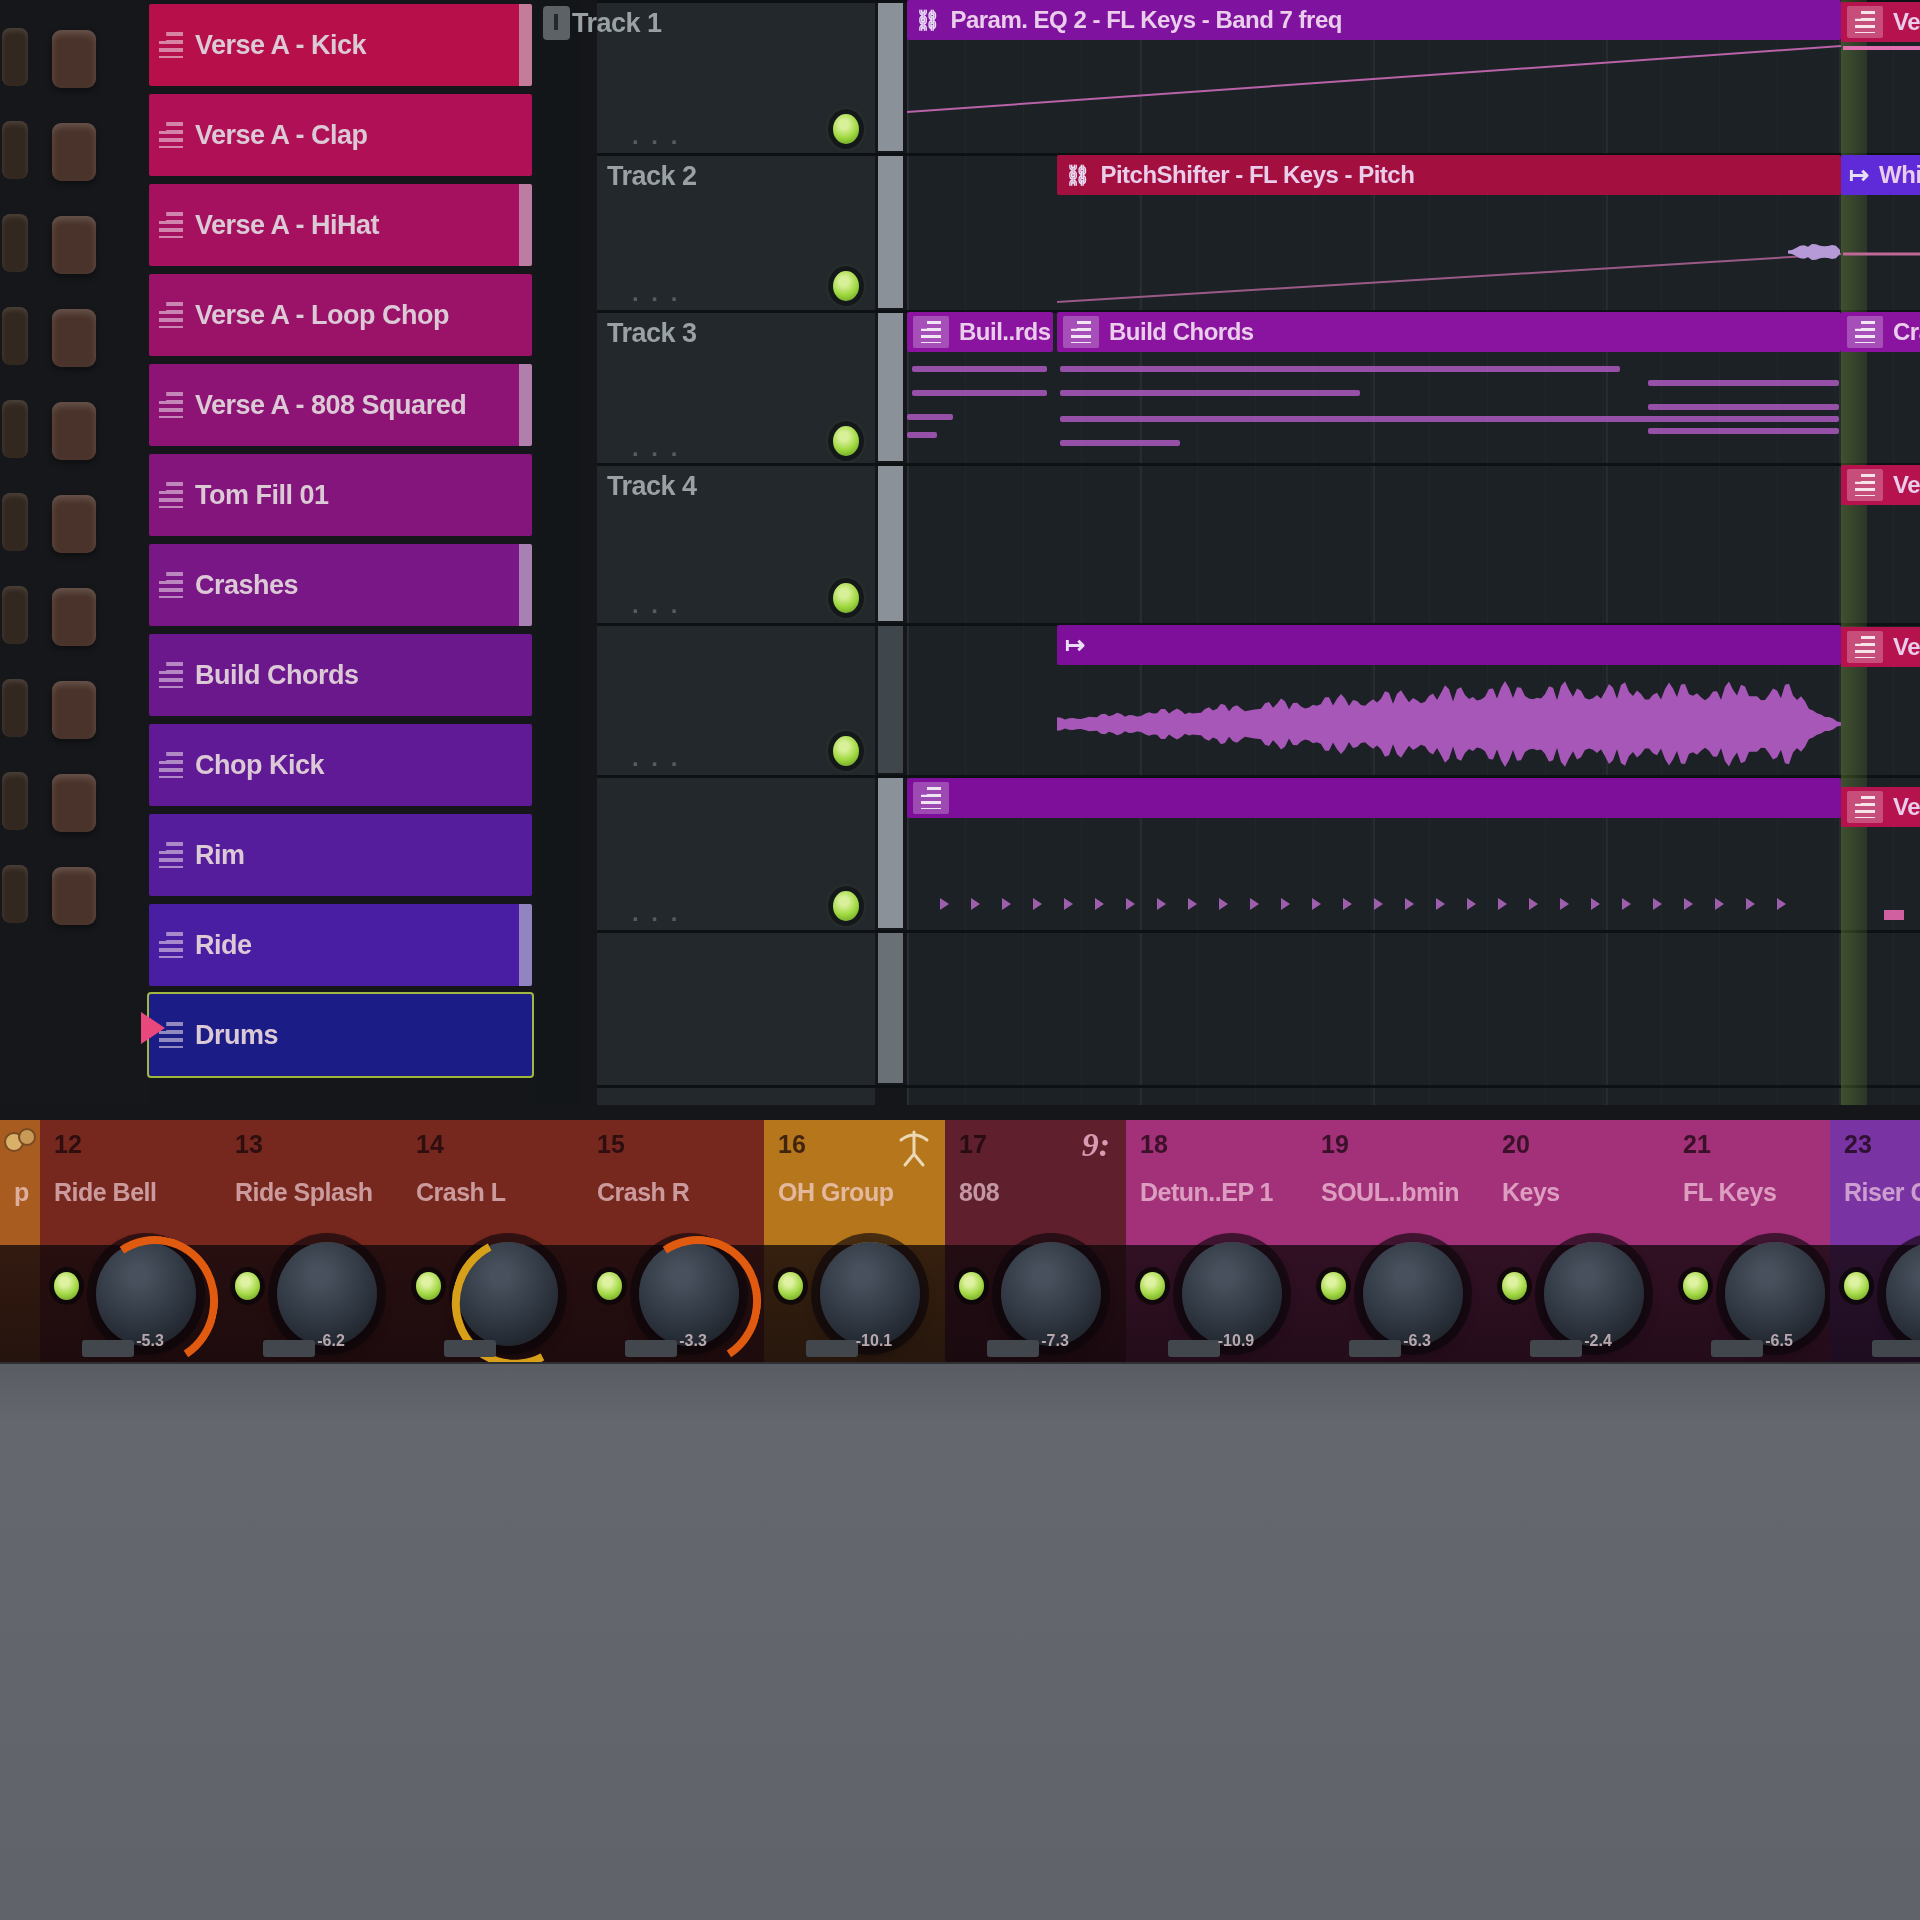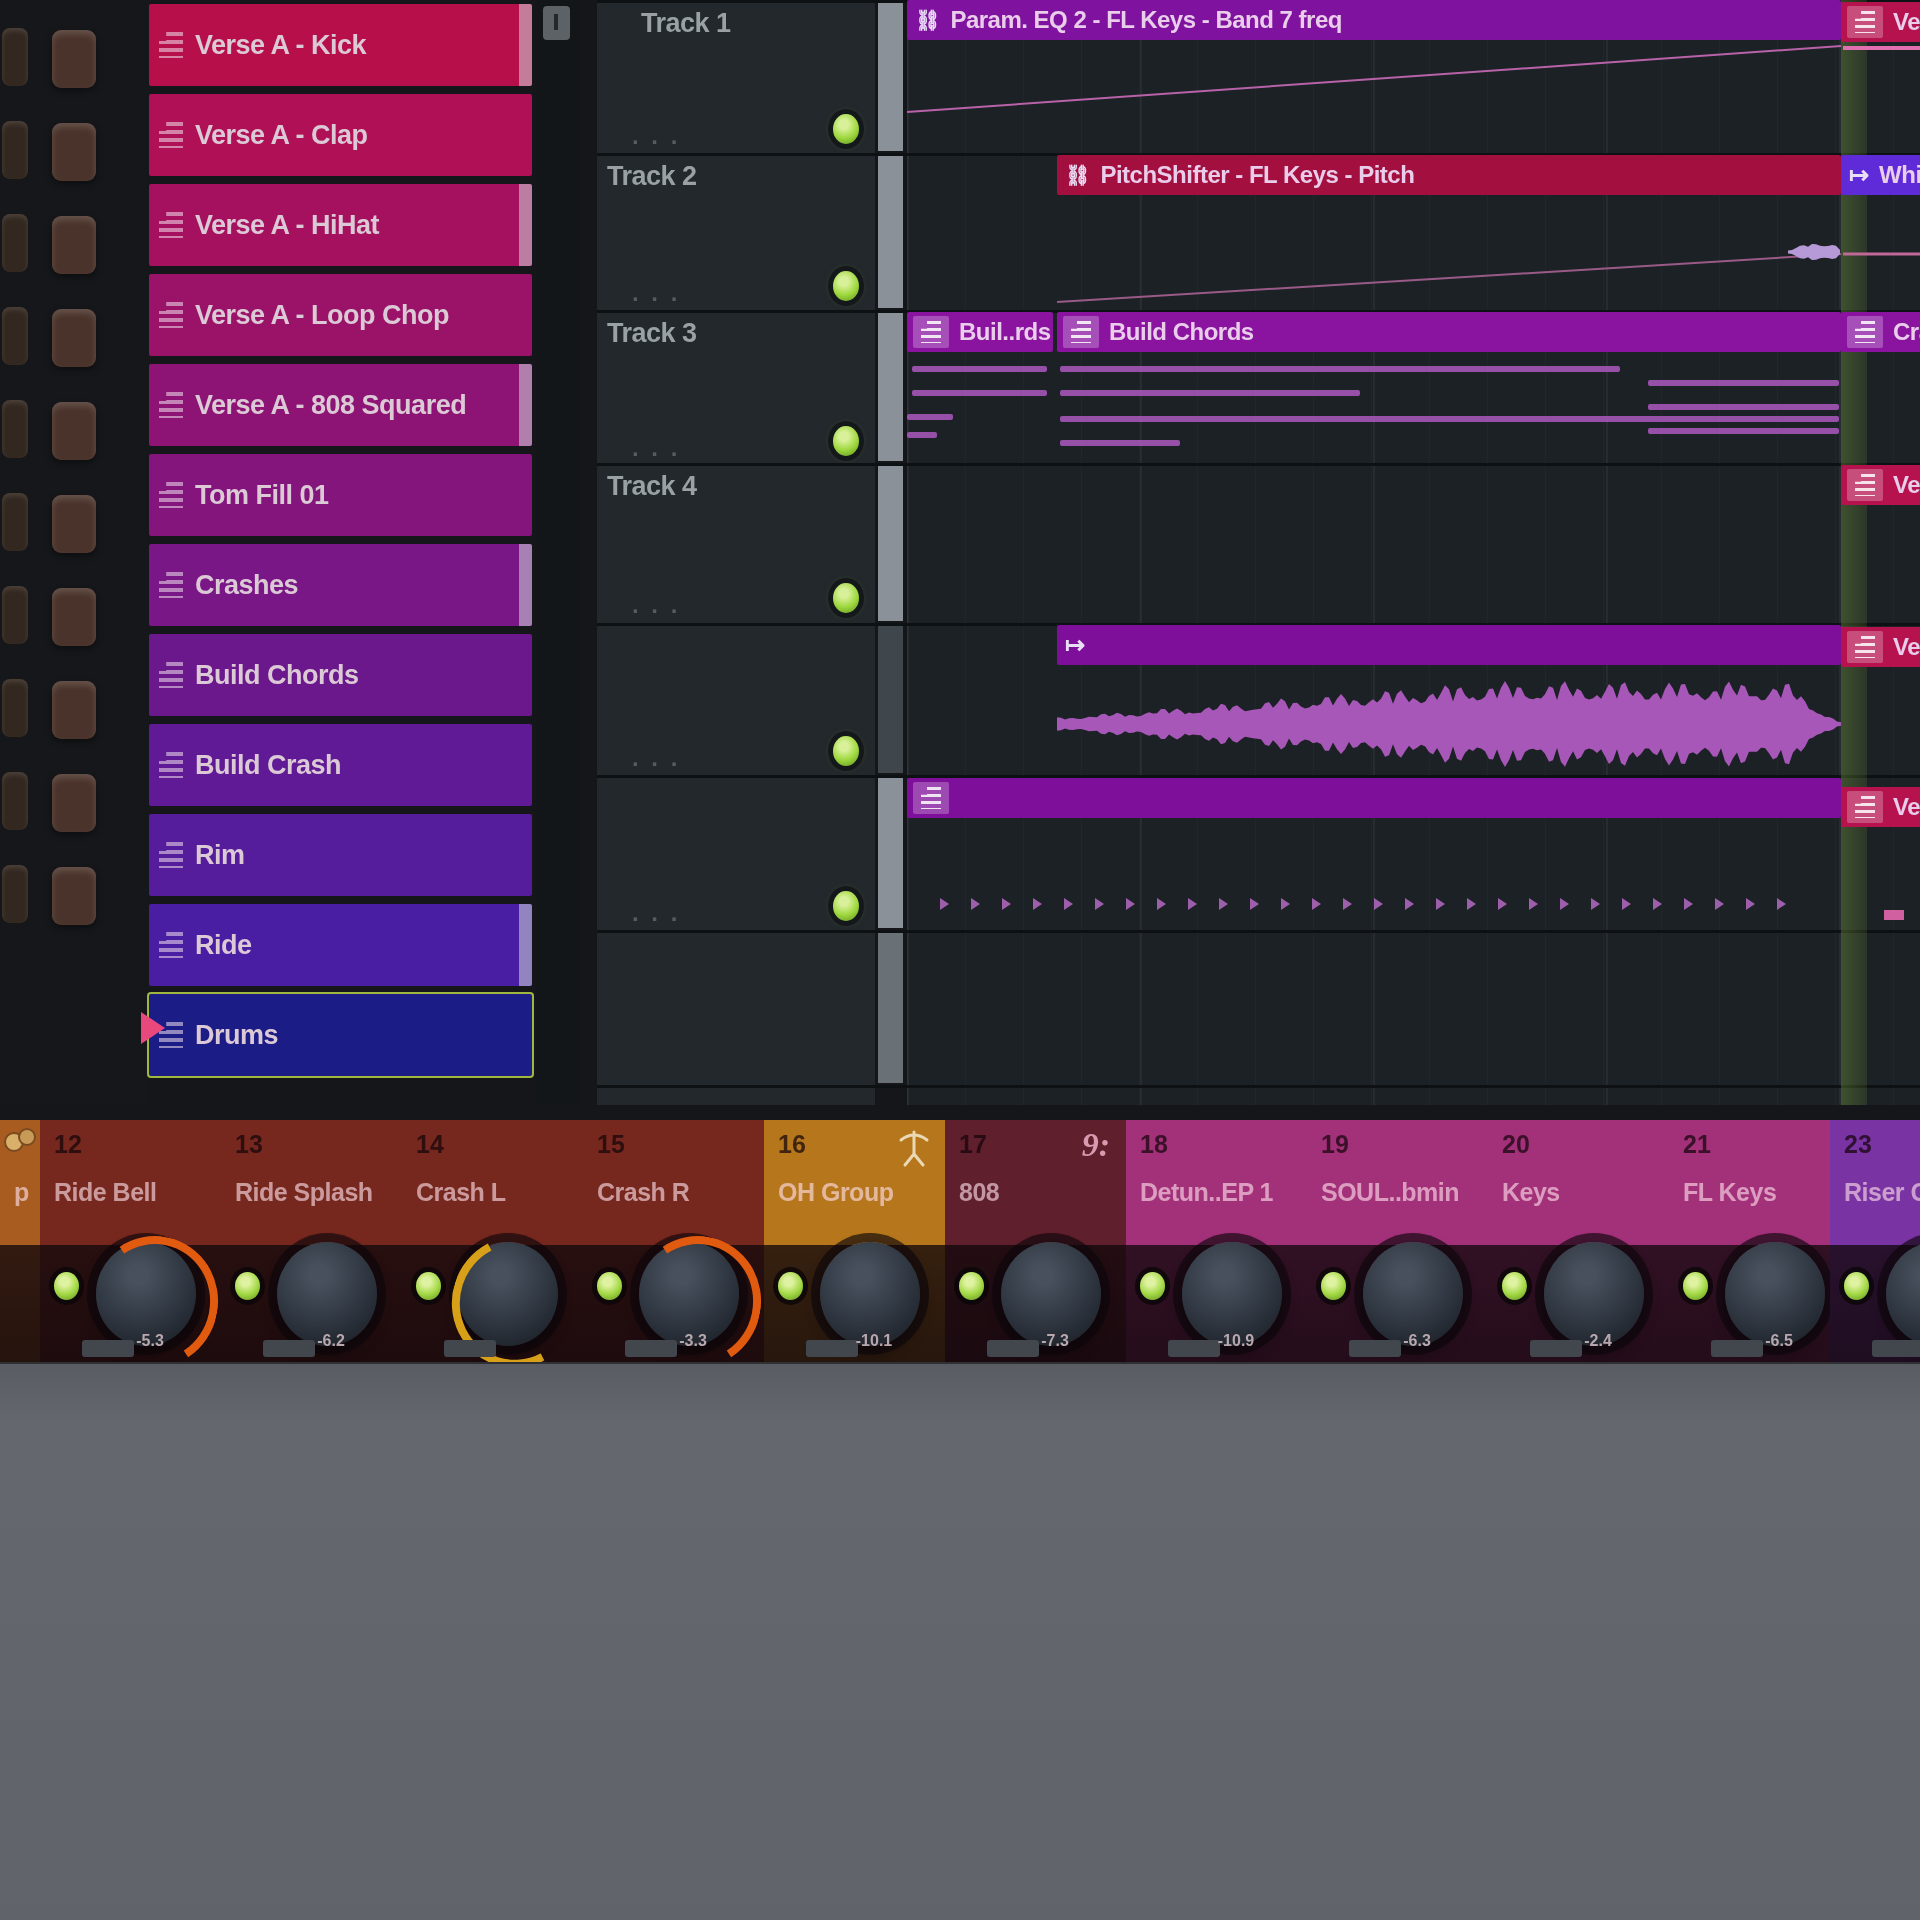--- a/index.html
+++ b/index.html
@@ -118,21 +118,21 @@
           <div class="picon"></div>
           <div class="nm">Crashes</div>
           <div class="pcap"></div>
         </div>
         <div class="pitem" style="top: 634px; background: rgb(108, 24, 141);">
           <div class="picon"></div>
           <div class="nm">Build Chords</div>
         </div>
         <div class="pitem" style="top: 724px; background: rgb(96, 26, 149);">
           <div class="picon"></div>
-          <div class="nm">Build Crash</div>
+          <div class="nm">Chop Kick</div>
         </div>
         <div class="pitem" style="top: 814px; background: rgb(85, 28, 156);">
           <div class="picon"></div>
           <div class="nm">Rim</div>
         </div>
         <div class="pitem" style="top: 904px; background: rgb(74, 30, 163);">
           <div class="picon"></div>
           <div class="nm">Ride</div>
           <div class="pcap"></div>
         </div>
@@ -144,21 +144,21 @@
       </div>
     <div class="abs" style="left:537px;top:0;width:42px;height:1105px;background:#131619;">
       <div class="abs" style="left:6px;top:6px;width:27px;height:34px;background:#5c6266;border-radius:4px;">
         <div class="abs" style="left:11px;top:8px;width:4px;height:16px;background:#24282b;"></div>
       </div>
     </div>
     <div class="abs" style="left:597px;top:0;width:278px;height:1105px;background:#23282c;"></div>
     <div id="lanes"></div>
     <div id="overlay" style="position: absolute; left: 0px; top: 0px; width: 1920px; height: 1105px; pointer-events: none;">
         <div class="strip" style="top: 2px; height: 149px; background: rgb(138, 145, 153);"></div>
-        <div class="thead abs" style="left: 641px; top: 8px;">Track 1</div>
+        <div class="thead abs" style="left: 572px; top: 8px;">Track 1</div>
         <div class="dots abs" style="left: 632px; top: 122px;">. . .</div>
         <div class="led abs" style="left: 833px; top: 114px;"></div>
         <div class="strip" style="top: 155px; height: 153px; background: rgb(138, 145, 153);"></div>
         <div class="thead abs" style="left: 607px; top: 161px;">Track 2</div>
         <div class="dots abs" style="left: 632px; top: 279px;">. . .</div>
         <div class="led abs" style="left: 833px; top: 271px;"></div>
         <div class="strip" style="top: 312px; height: 149px; background: rgb(138, 145, 153);"></div>
         <div class="thead abs" style="left: 607px; top: 318px;">Track 3</div>
         <div class="dots abs" style="left: 632px; top: 434px;">. . .</div>
         <div class="led abs" style="left: 833px; top: 426px;"></div>

